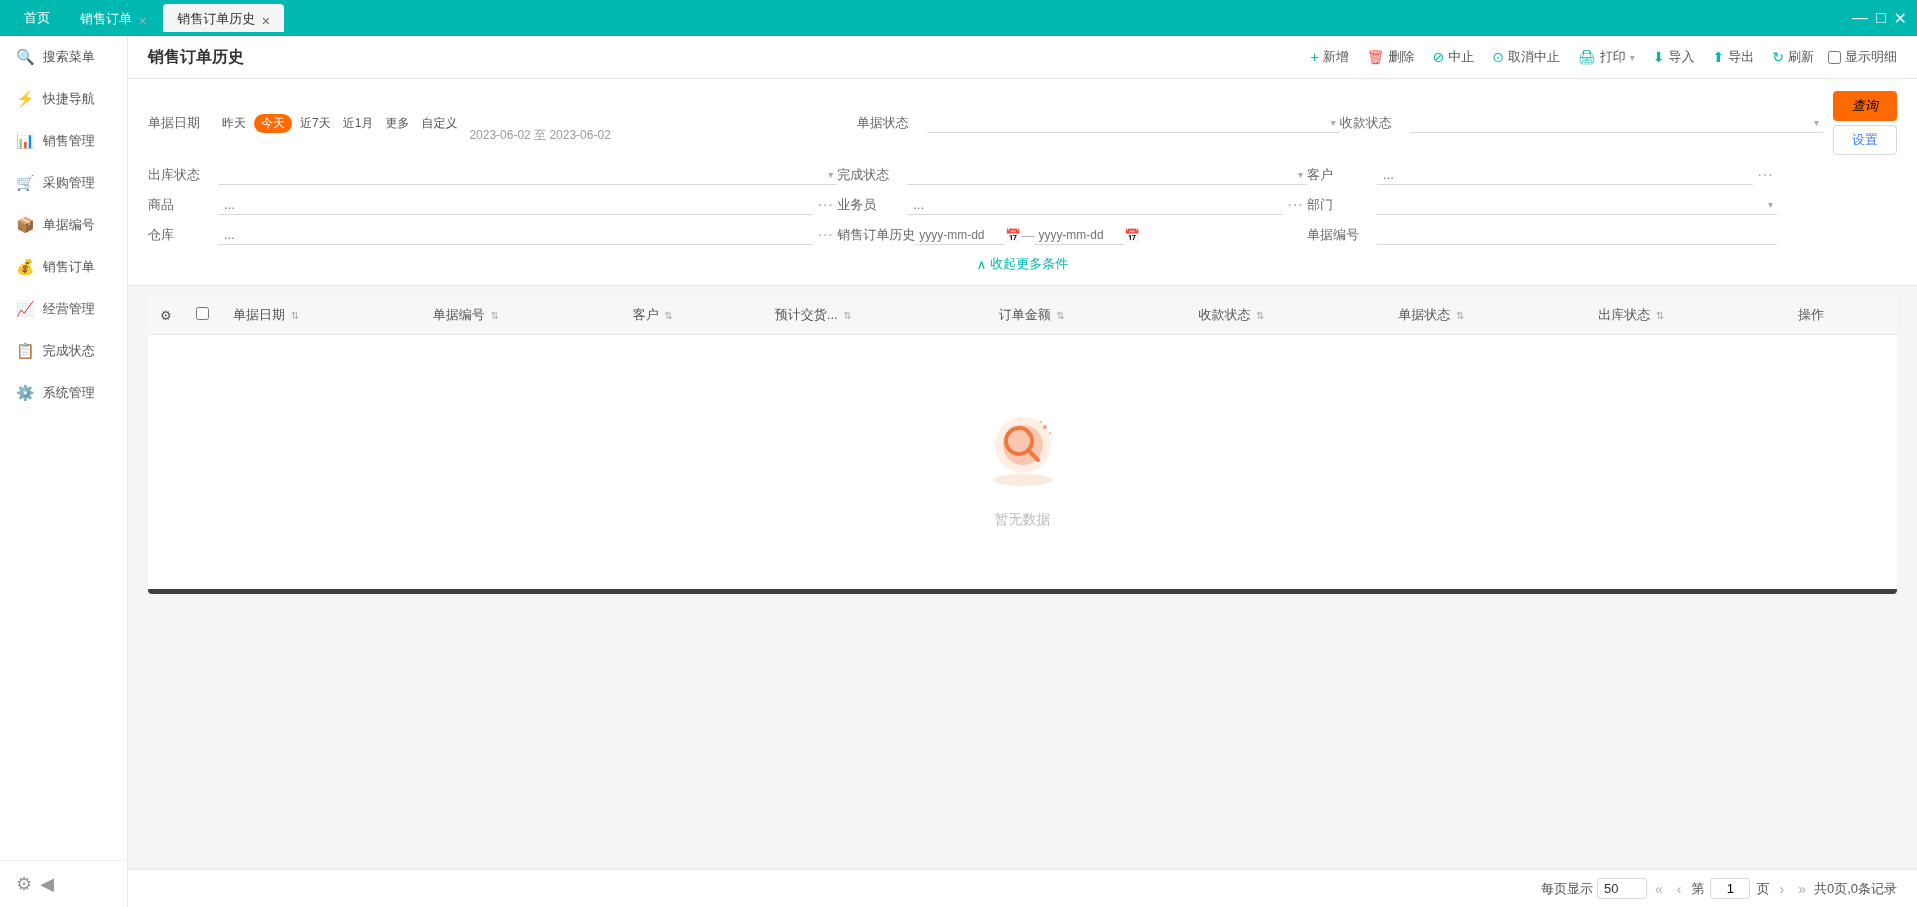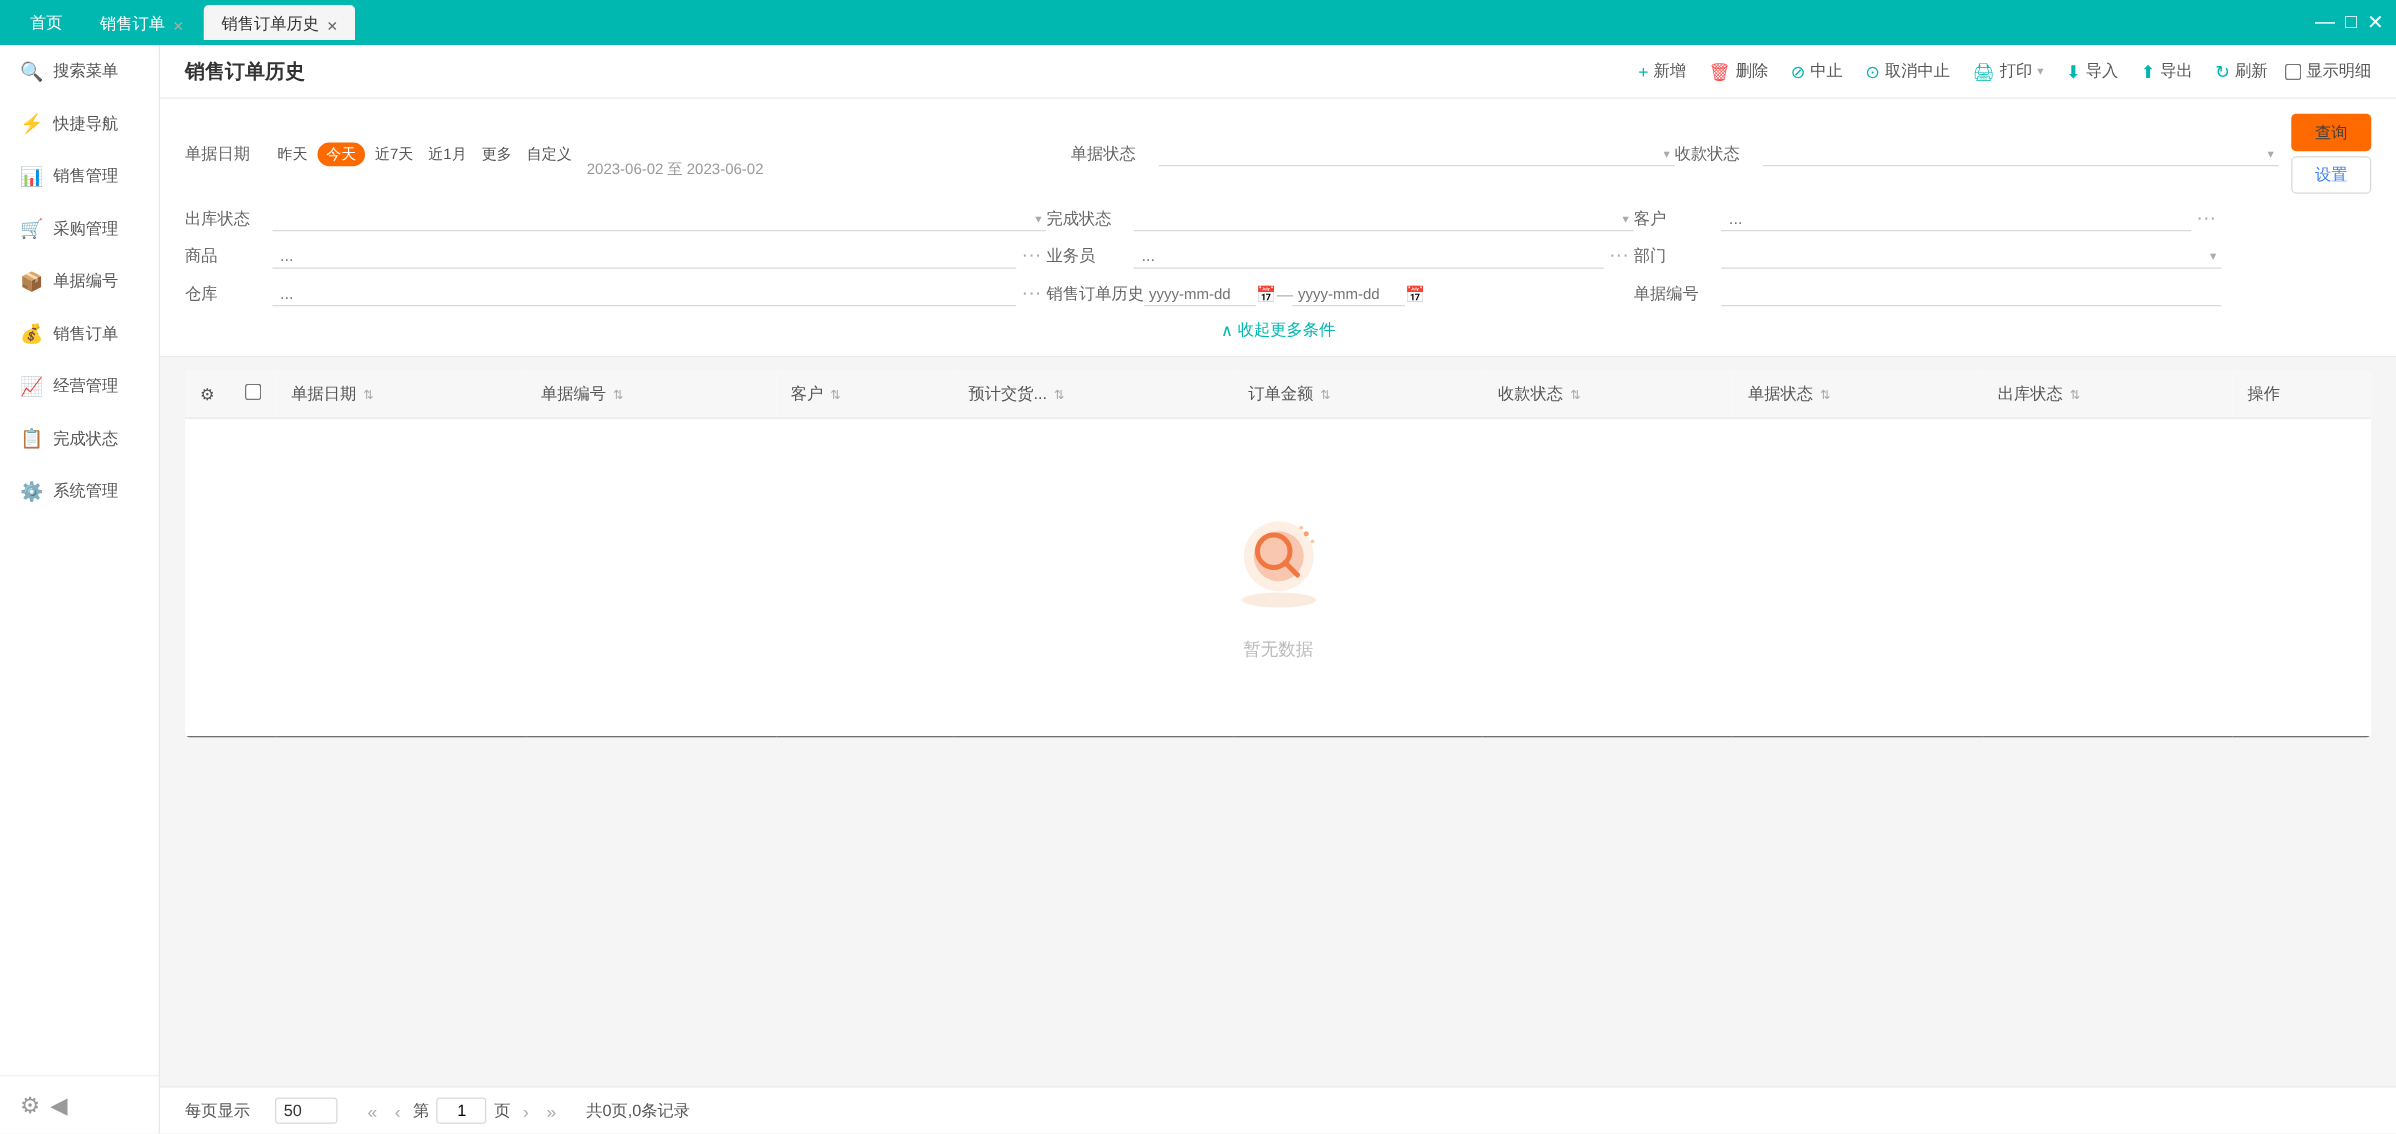--- a/index.html
+++ b/index.html
@@ -55,37 +55,37 @@
     .date-input { border: none; border-bottom: 1px solid #d9d9d9; padding: 2px 4px; font-size: 12px; color: #1d4ed8; width: 90px; outline: none; background: transparent; }
     .cal-icon { color: #aaa; font-size: 13px; cursor: pointer; }
     .dash { color: #aaa; }
     .collapse-row { display: flex; justify-content: center; align-items: center; gap: 4px; color: #00b8b0; cursor: pointer; font-size: 13px; margin-top: 4px; }
 
     
     .table-area { flex: 1; overflow: auto; padding: 10px 20px; background: #f5f5f5; }
     .data-table { width: 100%; border-collapse: collapse; background: white; border-radius: 4px; overflow: hidden; }
     .data-table th { background: #f7f7f7; padding: 10px 12px; text-align: left; font-weight: normal; color: #555; font-size: 13px; border-bottom: 1px solid #e8e8e8; white-space: nowrap; cursor: pointer; }
     .data-table th .sort-icon { color: #aaa; font-size: 10px; margin-left: 2px; }
-    .data-table td { padding: 10px 12px; border-bottom: 1px solid #404040; font-size: 13px; }
+    .data-table td { padding: 10px 12px; border-bottom: 5px solid #404040; font-size: 13px; }
     .table-settings-col { width: 36px; text-align: center; }
     .table-check-col { width: 36px; text-align: center; }
 
     
     .empty-state { display: flex; flex-direction: column; align-items: center; justify-content: center; padding: 60px 0; }
     .empty-text { color: #bbb; font-size: 14px; }
     .empty-illustration { width: 100px; height: 100px; margin-bottom: 16px; }
 
     
-    .table-footer { background: white; border-top: 1px solid #e8e8e8; padding: 8px 20px; display: flex; align-items: center; gap: 20px; font-size: 13px; color: #555; flex-shrink: 0; }
+    .table-footer { background: white; border-top: 1px solid #e8e8e8; padding: 8px 20px; display: flex; align-items: center; justify-content: flex-end; gap: 4px; font-size: 13px; color: #555; flex-shrink: 0; }
     .page-size-select { border: 1px solid #d9d9d9; border-radius: 3px; padding: 2px 20px 2px 6px; font-size: 13px; color: #333; appearance: none; background: white; cursor: pointer; outline: none; }
     .page-nav { display: flex; align-items: center; gap: 6px; }
     .page-nav-btn { cursor: pointer; color: #aaa; font-size: 14px; padding: 2px 4px; }
     .page-num-input { border: 1px solid #d9d9d9; border-radius: 3px; width: 40px; text-align: center; padding: 2px; font-size: 13px; outline: none; }
 
-    .query-btn { background: #ff6a00; color: #404040; border: none; border-radius: 4px; padding: 6px 18px; font-size: 13px; cursor: pointer; }
+    .query-btn { background: #ff6a00; color: #000000; border: none; border-radius: 4px; padding: 6px 18px; font-size: 13px; cursor: pointer; font-style: italic; }
     .settings-btn { background: white; color: #3b82f6; border: 1px solid #d9d9d9; border-radius: 4px; padding: 5px 18px; font-size: 13px; cursor: pointer; }
 
     .filter-actions { display: flex; flex-direction: column; gap: 4px; padding-left: 10px; }
 
     .top-tab-home { color: white; font-size: 13px; padding: 4px 14px; cursor: pointer; }
   </style>
 </head>
 <body>
 
 <div class="top-bar">

